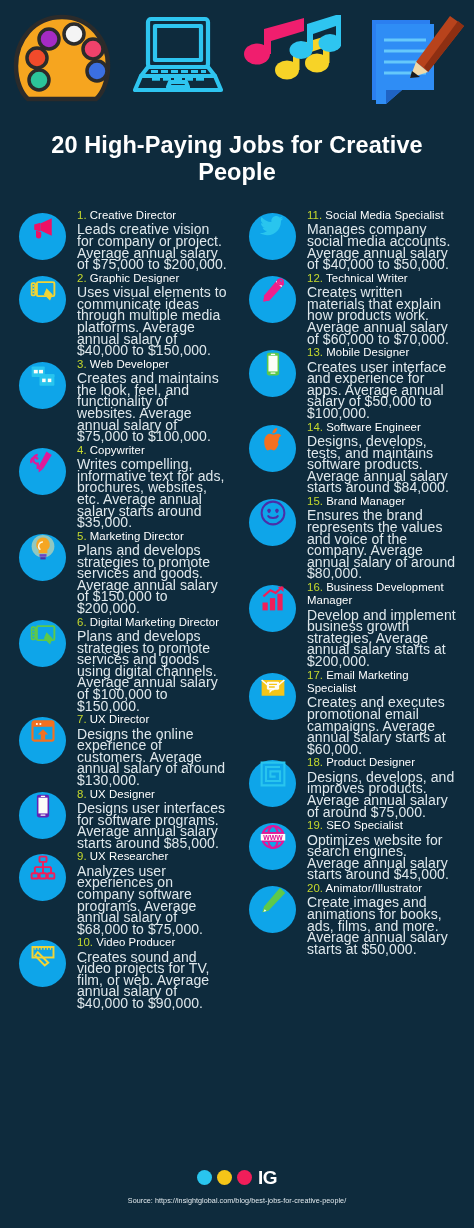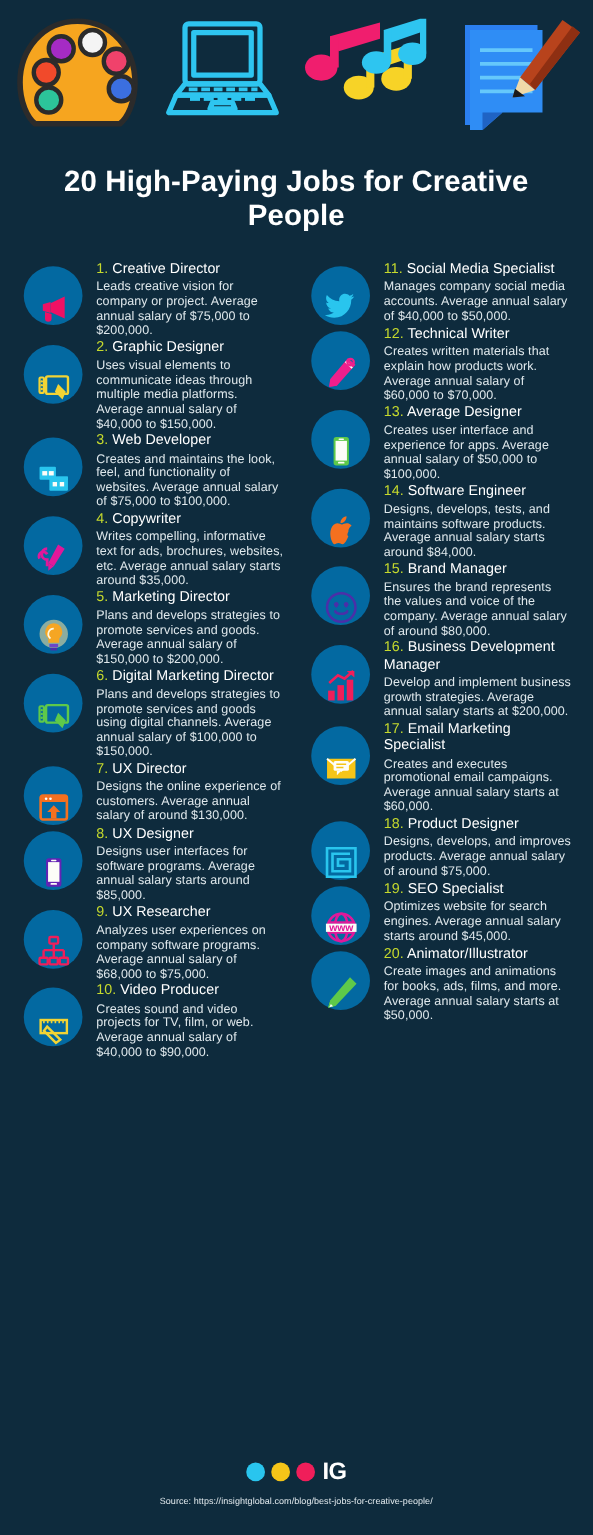--- a/index.html
+++ b/index.html
@@ -51,23 +51,23 @@
     display: flex;
     align-items: flex-start;
     height: 97.5px;
   }
 
   .badge {
     flex: 0 0 47px;
     width: 47px;
     height: 47px;
     border-radius: 50%;
-    background: #0369a1;
+    background: #0ea5e9;
     display: flex;
-    align-items: flex-end;
+    align-items: flex-start;
     justify-content: center;
     margin-top: 5px;
   }
   .badge svg { display: block; }
 
   .job-text {
     margin-left: 11px;
     flex: 1 1 auto;
     min-width: 0;
     padding-top: 1px;
@@ -77,21 +77,21 @@
     font-size: 11.4px;
     font-weight: normal;
     color: #ffffff;
     line-height: 13.4px;
     letter-spacing: 0.05px;
     margin-bottom: 2px;
   }
   .job-num { color: #c5d92d; }
 
   .job-desc {
-    font-size: 10px;
+    font-size: 14px;
     color: #dfe8ec;
     line-height: 11.6px;
     letter-spacing: 0.08px;
   }
 
   
   #footer {
     position: absolute;
     left: 0; right: 0;
     bottom: 0;
@@ -384,21 +384,21 @@
       <div class="job-item">
         <div class="badge">
           <svg width="28" height="28" viewBox="0 0 32 32">
             <rect x="9" y="3" width="14" height="26" rx="2.4" fill="#5ec94a"></rect>
             <rect x="10.8" y="6.5" width="10.4" height="18" fill="#fdfdf8"></rect>
             <rect x="13.5" y="4.4" width="5" height="1.2" rx="0.6" fill="#fdfdf8"></rect>
             <rect x="13" y="25.6" width="6" height="1.6" rx="0.8" fill="#fdfdf8"></rect>
           </svg>
         </div>
         <div class="job-text">
-          <div class="job-title"><span class="job-num">13.</span> <span>Average Designer</span></div>
+          <div class="job-title"><span class="job-num">13.</span> <span>Mobile Designer</span></div>
           <div class="job-desc">Creates user interface and experience for apps. Average annual salary of $50,000 to $100,000.</div>
         </div>
       </div>
       <div class="job-item">
         <div class="badge">
           <svg width="28" height="28" viewBox="0 0 32 32">
             <path d="M22.5 17.5 C22.5 13.8 25.4 12.2 25.5 12.1 C24.2 10.2 22.1 9.9 21.4 9.9 C19.4 9.7 17.6 11 16.6 11 C15.6 11 14 9.9 12.3 9.9 C10 10 7.8 11.9 6.7 14.8 C4.5 20.7 7.7 29 9.9 29 C11 29 11.9 27.9 13.5 27.9 C15 27.9 15.7 29 17.2 29 C19.5 29 21.6 24 22.5 21.5 C20.7 20.6 22.5 17.6 22.5 17.5 Z" fill="#f4701f"></path>
             <path d="M19.4 7.8 C20.3 6.7 21 5.1 20.8 3.5 C19.4 3.6 17.7 4.5 16.7 5.7 C15.8 6.7 15.1 8.3 15.3 9.8 C16.9 9.9 18.5 9 19.4 7.8 Z" fill="#f4701f"></path>
           </svg>
         </div>

